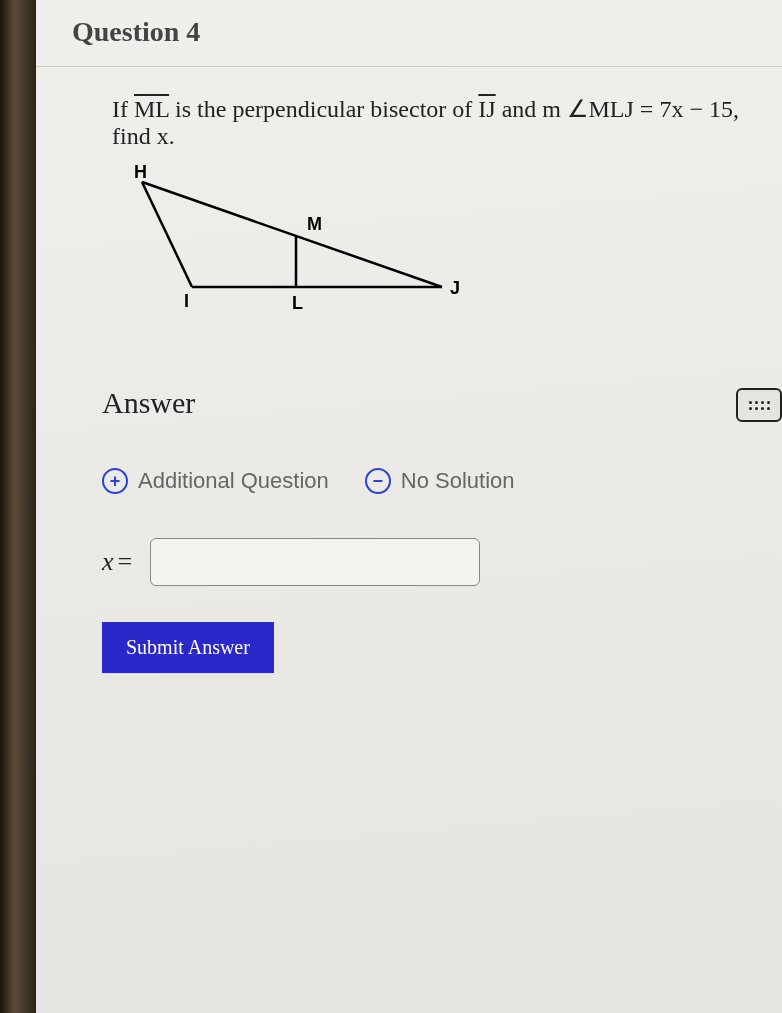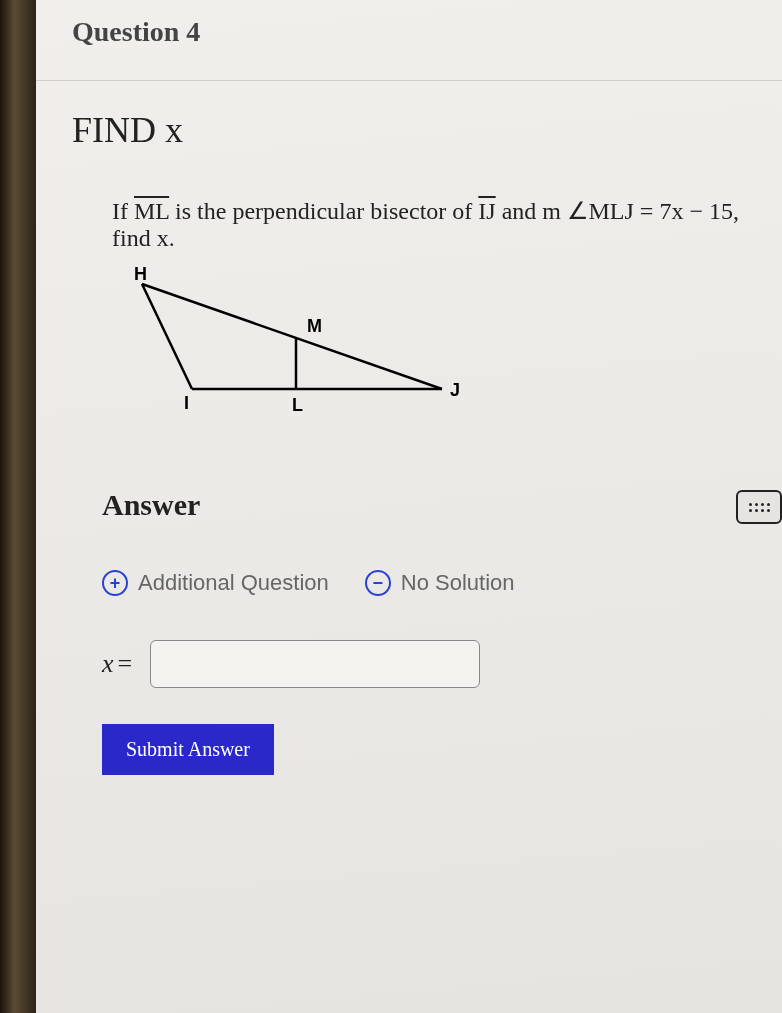--- a/index.html
+++ b/index.html
@@ -24,21 +24,21 @@
     flex: 1;
     background: linear-gradient(175deg, #f0efec 0%, #e5e4e1 100%);
     position: relative;
     padding: 0;
   }
   .q-header {
     font-family: Georgia, serif;
     font-size: 28px;
     font-weight: 600;
     color: #444;
-    padding: 16px 0 32px 36px;
+    padding: 16px 0 18px 36px;
     border-bottom: 1px solid #cfcfca;
   }
   .body {
     padding: 28px 0 0 36px;
   }
   .find-x {
     font-family: 'Times New Roman', serif;
     font-size: 36px;
     font-weight: 500;
     margin-bottom: 46px;
@@ -58,21 +58,21 @@
     margin-top: 4px;
   }
   .answer-section {
     margin-top: 60px;
     padding-left: 30px;
     position: relative;
   }
   .answer-title {
     font-family: Georgia, serif;
     font-size: 30px;
-    font-weight: 700;
+    font-weight: 400;
     margin-bottom: 48px;
   }
   .keyboard-btn {
     position: absolute;
     right: 0px;
     top: 2px;
     width: 46px; height: 34px;
     border: 2.5px solid #222;
     border-radius: 6px;
     display: flex;
@@ -155,21 +155,20 @@
 <body>
 
 <div class="left-edge"></div>
 
 <div class="page">
 
   <div class="q-header">Question 4</div>
 
   <div class="body">
 
-    <div class="find-x">FIND x</div>
 
     <div class="problem-text">
       <span>If </span><span class="overline">ML</span><span> is the perpendicular bisector of </span><span class="overline">IJ</span><span> and m </span><span>∠MLJ</span><span> = 7x − 15, find x.</span>
     </div>
 
     <svg class="diagram" viewBox="0 0 360 160">
       <line x1="30" y1="20" x2="330" y2="125" stroke="#000" stroke-width="2.5"></line>
       <line x1="30" y1="20" x2="80" y2="125" stroke="#000" stroke-width="2.5"></line>
       <line x1="80" y1="125" x2="330" y2="125" stroke="#000" stroke-width="2.5"></line>
       <line x1="184" y1="74" x2="184" y2="125" stroke="#000" stroke-width="2.5"></line>

